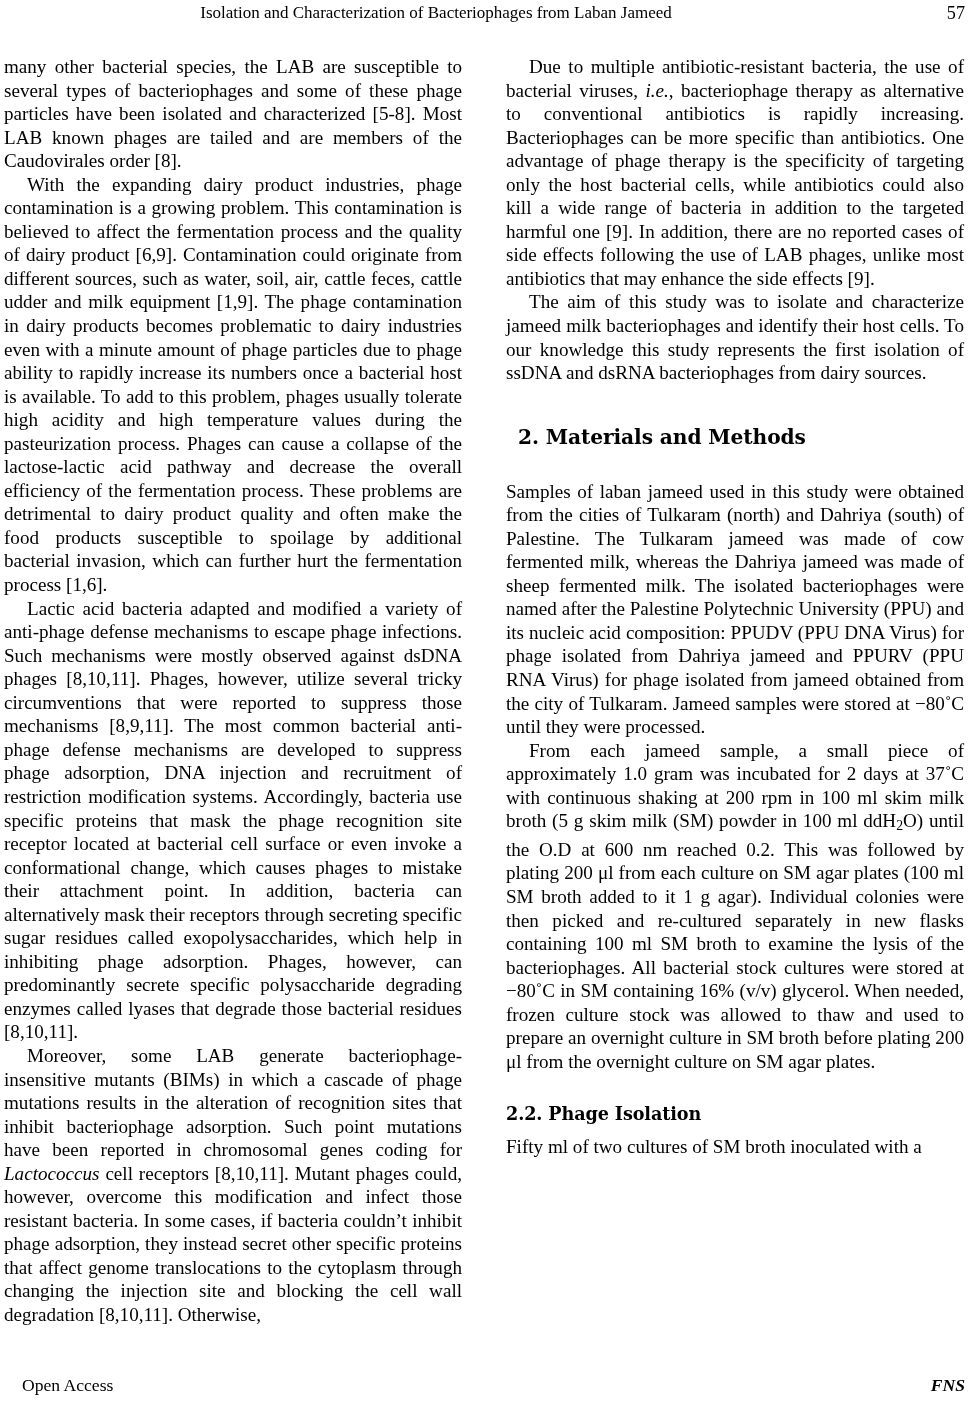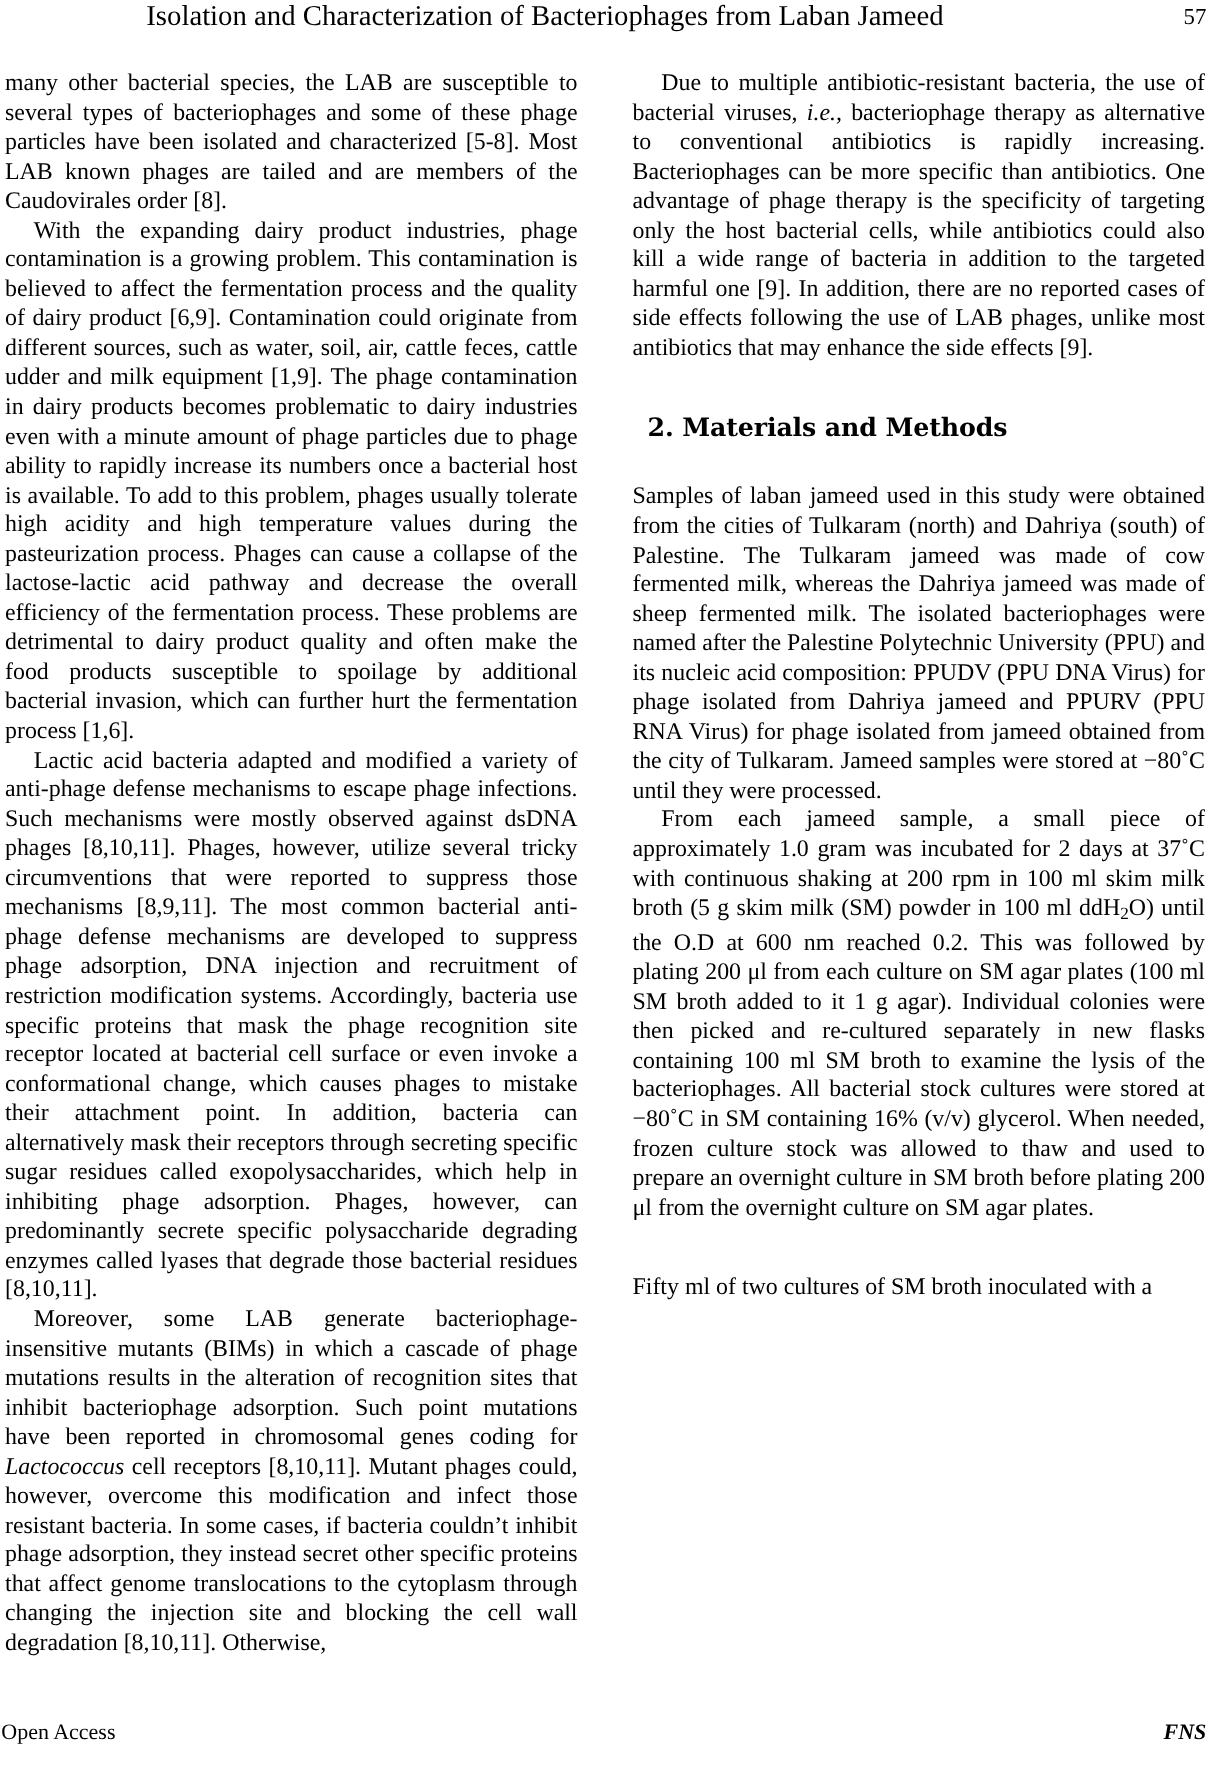--- a/index.html
+++ b/index.html
@@ -23,21 +23,21 @@
     left: 0px;
     width: 970px;
     height: 30px;
   }
   .running-head-title {
     position: absolute;
     top: 2px;
     left: 0px;
     width: 872px;
     text-align: center;
-    font-size: 23px;
+    font-size: 17px;
     line-height: 22px;
     letter-spacing: 0.0px;
     white-space: nowrap;
   }
   .running-head-page {
     position: absolute;
     top: 2px;
     right: 5px;
     font-size: 18.2px;
     line-height: 22px;
@@ -104,21 +104,21 @@
   
   .footer {
     position: absolute;
     left: 0px;
     bottom: 14px;
     width: 970px;
     height: 26px;
   }
   .footer-left {
     position: absolute;
-    left: 1px;
+    left: 22px;
     top: 0px;
     font-size: 17.6px;
     line-height: 22px;
   }
   .footer-right {
     position: absolute;
     right: 5px;
     top: 0px;
     font-size: 17.6px;
     line-height: 22px;
@@ -149,36 +149,38 @@
 
     <p class="body-text indent last-line-natural"><span>Moreover, some LAB generate bacteriophage-insensitive mutants (BIMs) in which a cascade of phage mutations results in the alteration of recognition sites that inhibit bacteriophage adsorption. Such point mutations have been reported in chromosomal genes coding for </span><em class="sci">Lactococcus</em><span> cell receptors [8,10,11]. Mutant phages could, however, overcome this modification and infect those resistant bacteria. In some cases, if bacteria couldn’t inhibit phage adsorption, they instead secret other specific proteins that affect genome translocations to the cytoplasm through changing the injection site and blocking the cell wall degradation [8,10,11]. Otherwise,</span></p>
 
   </div>
 
   <div class="col col-right">
 
 
     <p class="body-text indent"><span>Due to multiple antibiotic-resistant bacteria, the use of bacterial viruses, </span><em class="sci">i.e.</em><span>, bacteriophage therapy as alternative to conventional antibiotics is rapidly increasing. Bacteriophages can be more specific than antibiotics. One advantage of phage therapy is the specificity of targeting only the host bacterial cells, while antibiotics could also kill a wide range of bacteria in addition to the targeted harmful one [9]. In addition, there are no reported cases of side effects following the use of LAB phages, unlike most antibiotics that may enhance the side effects [9].</span></p>
 
+    <p class="body-text indent last-line-natural">The aim of this study was to isolate and characterize jameed milk bacteriophages and identify their host cells. To our knowledge this study represents the first isolation of ssDNA and dsRNA bacteriophages from dairy sources.</p>
 
     <div class="sp-before-sec"></div>
 
     <h2 class="sec-head">2. Materials and Methods</h2>
 
     <div class="sp-before-sub"></div>
 
 
     <div class="sp-after-head"></div>
 
     <p class="body-text">Samples of laban jameed used in this study were obtained from the cities of Tulkaram (north) and Dahriya (south) of Palestine. The Tulkaram jameed was made of cow fermented milk, whereas the Dahriya jameed was made of sheep fermented milk. The isolated bacteriophages were named after the Palestine Polytechnic University (PPU) and its nucleic acid composition: PPUDV (PPU DNA Virus) for phage isolated from Dahriya jameed and PPURV (PPU RNA Virus) for phage isolated from jameed obtained from the city of Tulkaram. Jameed samples were stored at −80˚C until they were processed.</p>
 
     <p class="body-text indent last-line-natural"><span>From each jameed sample, a small piece of approximately 1.0 gram was incubated for 2 days at 37˚C with continuous shaking at 200 rpm in 100 ml skim milk broth (5 g skim milk (SM) powder in 100 ml ddH</span><sub>2</sub><span>O) until the O.D at 600 nm reached 0.2. This was followed by plating 200 μl from each culture on SM agar plates (100 ml SM broth added to it 1 g agar). Individual colonies were then picked and re-cultured separately in new flasks containing 100 ml SM broth to examine the lysis of the bacteriophages. All bacterial stock cultures were stored at −80˚C in SM containing 16% (v/v) glycerol. When needed, frozen culture stock was allowed to thaw and used to prepare an overnight culture in SM broth before plating 200 μl from the overnight culture on SM agar plates.</span></p>
 
     <div class="sp-before-sub2"></div>
 
+    <h3 class="subsec-head">2.2. Phage Isolation</h3>
 
     <div class="sp-after-head"></div>
 
     <p class="body-text last-line-natural">Fifty ml of two cultures of SM broth inoculated with a</p>
 
   </div>
 </div>
 
 <div class="footer">
   <div class="footer-left">Open  Access</div>

